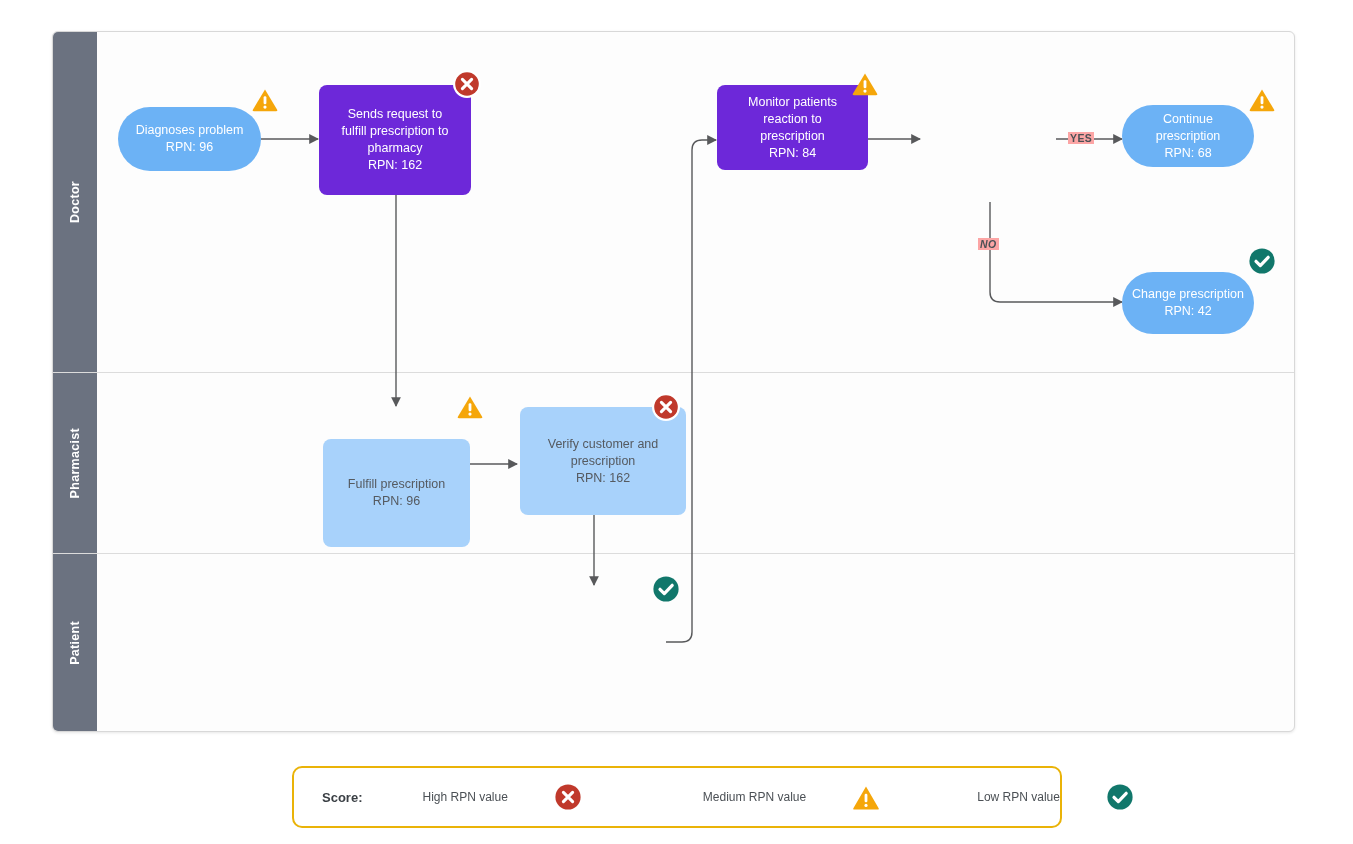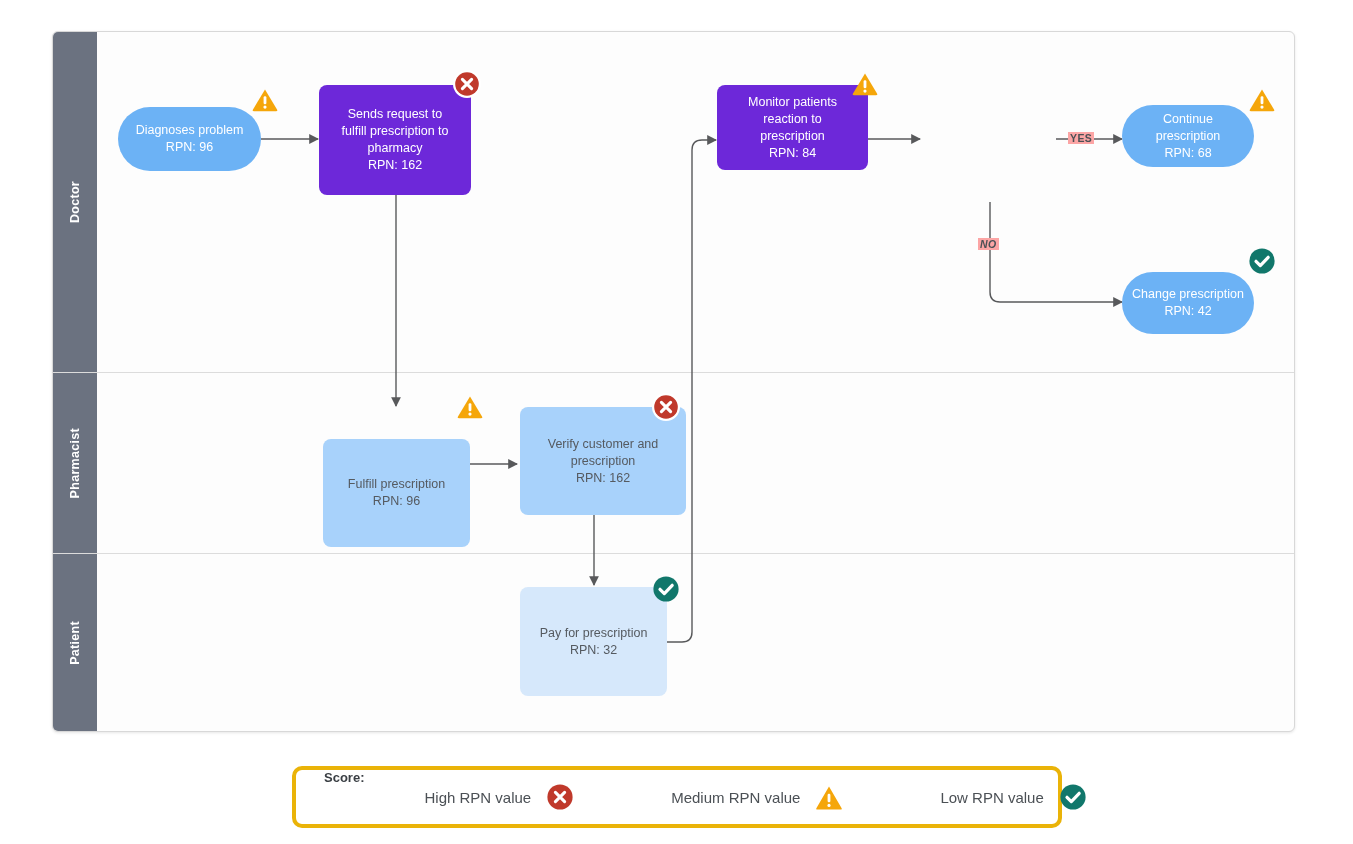--- a/index.html
+++ b/index.html
@@ -127,43 +127,45 @@
   }
 
   
   #legend {
     position: absolute;
     left: 292px;
     top: 766px;
     width: 770px;
     height: 62px;
     background: #ffffff;
-    border: 4px solid #eab308;
+    border: 2px solid #eab308;
     border-radius: 10px;
     box-sizing: border-box;
     display: flex;
+    align-items: center;
     z-index: 6;
   }
   .legend-title {
     font-size: 13px;
     font-weight: bold;
     color: #3a3f44;
     margin-left: 28px;
     margin-right: 60px;
   }
   .legend-item {
     display: flex;
     align-items: center;
-    font-size: 15px;
+    font-size: 12px;
     color: #4b5055;
+    gap: 31px;
   }
   .legend-item .lgl { margin-right: 14px; white-space: nowrap; }
   .legend-item .lgi { width: 30px; height: 30px; display:flex; align-items:center; justify-content:center; }
   .lg-gap-1 { margin-right: 96px; }
-  .lg-gap-2 { margin-right: 96px; }
+  .lg-gap-2 { margin-right: 96px; margin-left: 24px; }
 </style>
 </head>
 <body>
 
 <div id="stage">
 
   <div id="pool">
 
     <div class="lane-header" style="top:0px; height:340px; border-top-left-radius:5px;">
       <span>Doctor</span>
@@ -291,24 +293,20 @@
 RPN: 162</span>
   </div>
   <div class="badge" style="left:651px; top:392px;">
     <svg width="30" height="30" viewBox="0 0 30 30">
       <circle cx="15" cy="15" r="14" fill="#ffffff"></circle>
       <circle cx="15" cy="15" r="11.8" fill="#c0392b"></circle>
       <path d="M10.4 10.4 L19.6 19.6 M19.6 10.4 L10.4 19.6" stroke="#ffffff" stroke-width="3.1" stroke-linecap="round"></path>
     </svg>
   </div>
 
-  <div class="node n-xlblue" style="left:520px; top:587px; width:147px; height:109px;">
-    <span class="nodetext">Pay for prescription
-RPN: 32</span>
-  </div>
   <div class="badge" style="left:651px; top:574px;">
     <svg width="30" height="30" viewBox="0 0 30 30">
       <circle cx="15" cy="15" r="12.6" fill="#11776b"></circle>
       <path d="M9 15.3 L13.3 19.6 L21.2 11.3" stroke="#ffffff" stroke-width="3.2" fill="none" stroke-linecap="round" stroke-linejoin="round"></path>
     </svg>
   </div>
 
   <div id="legend">
     <div class="legend-title">Score:</div>
 

